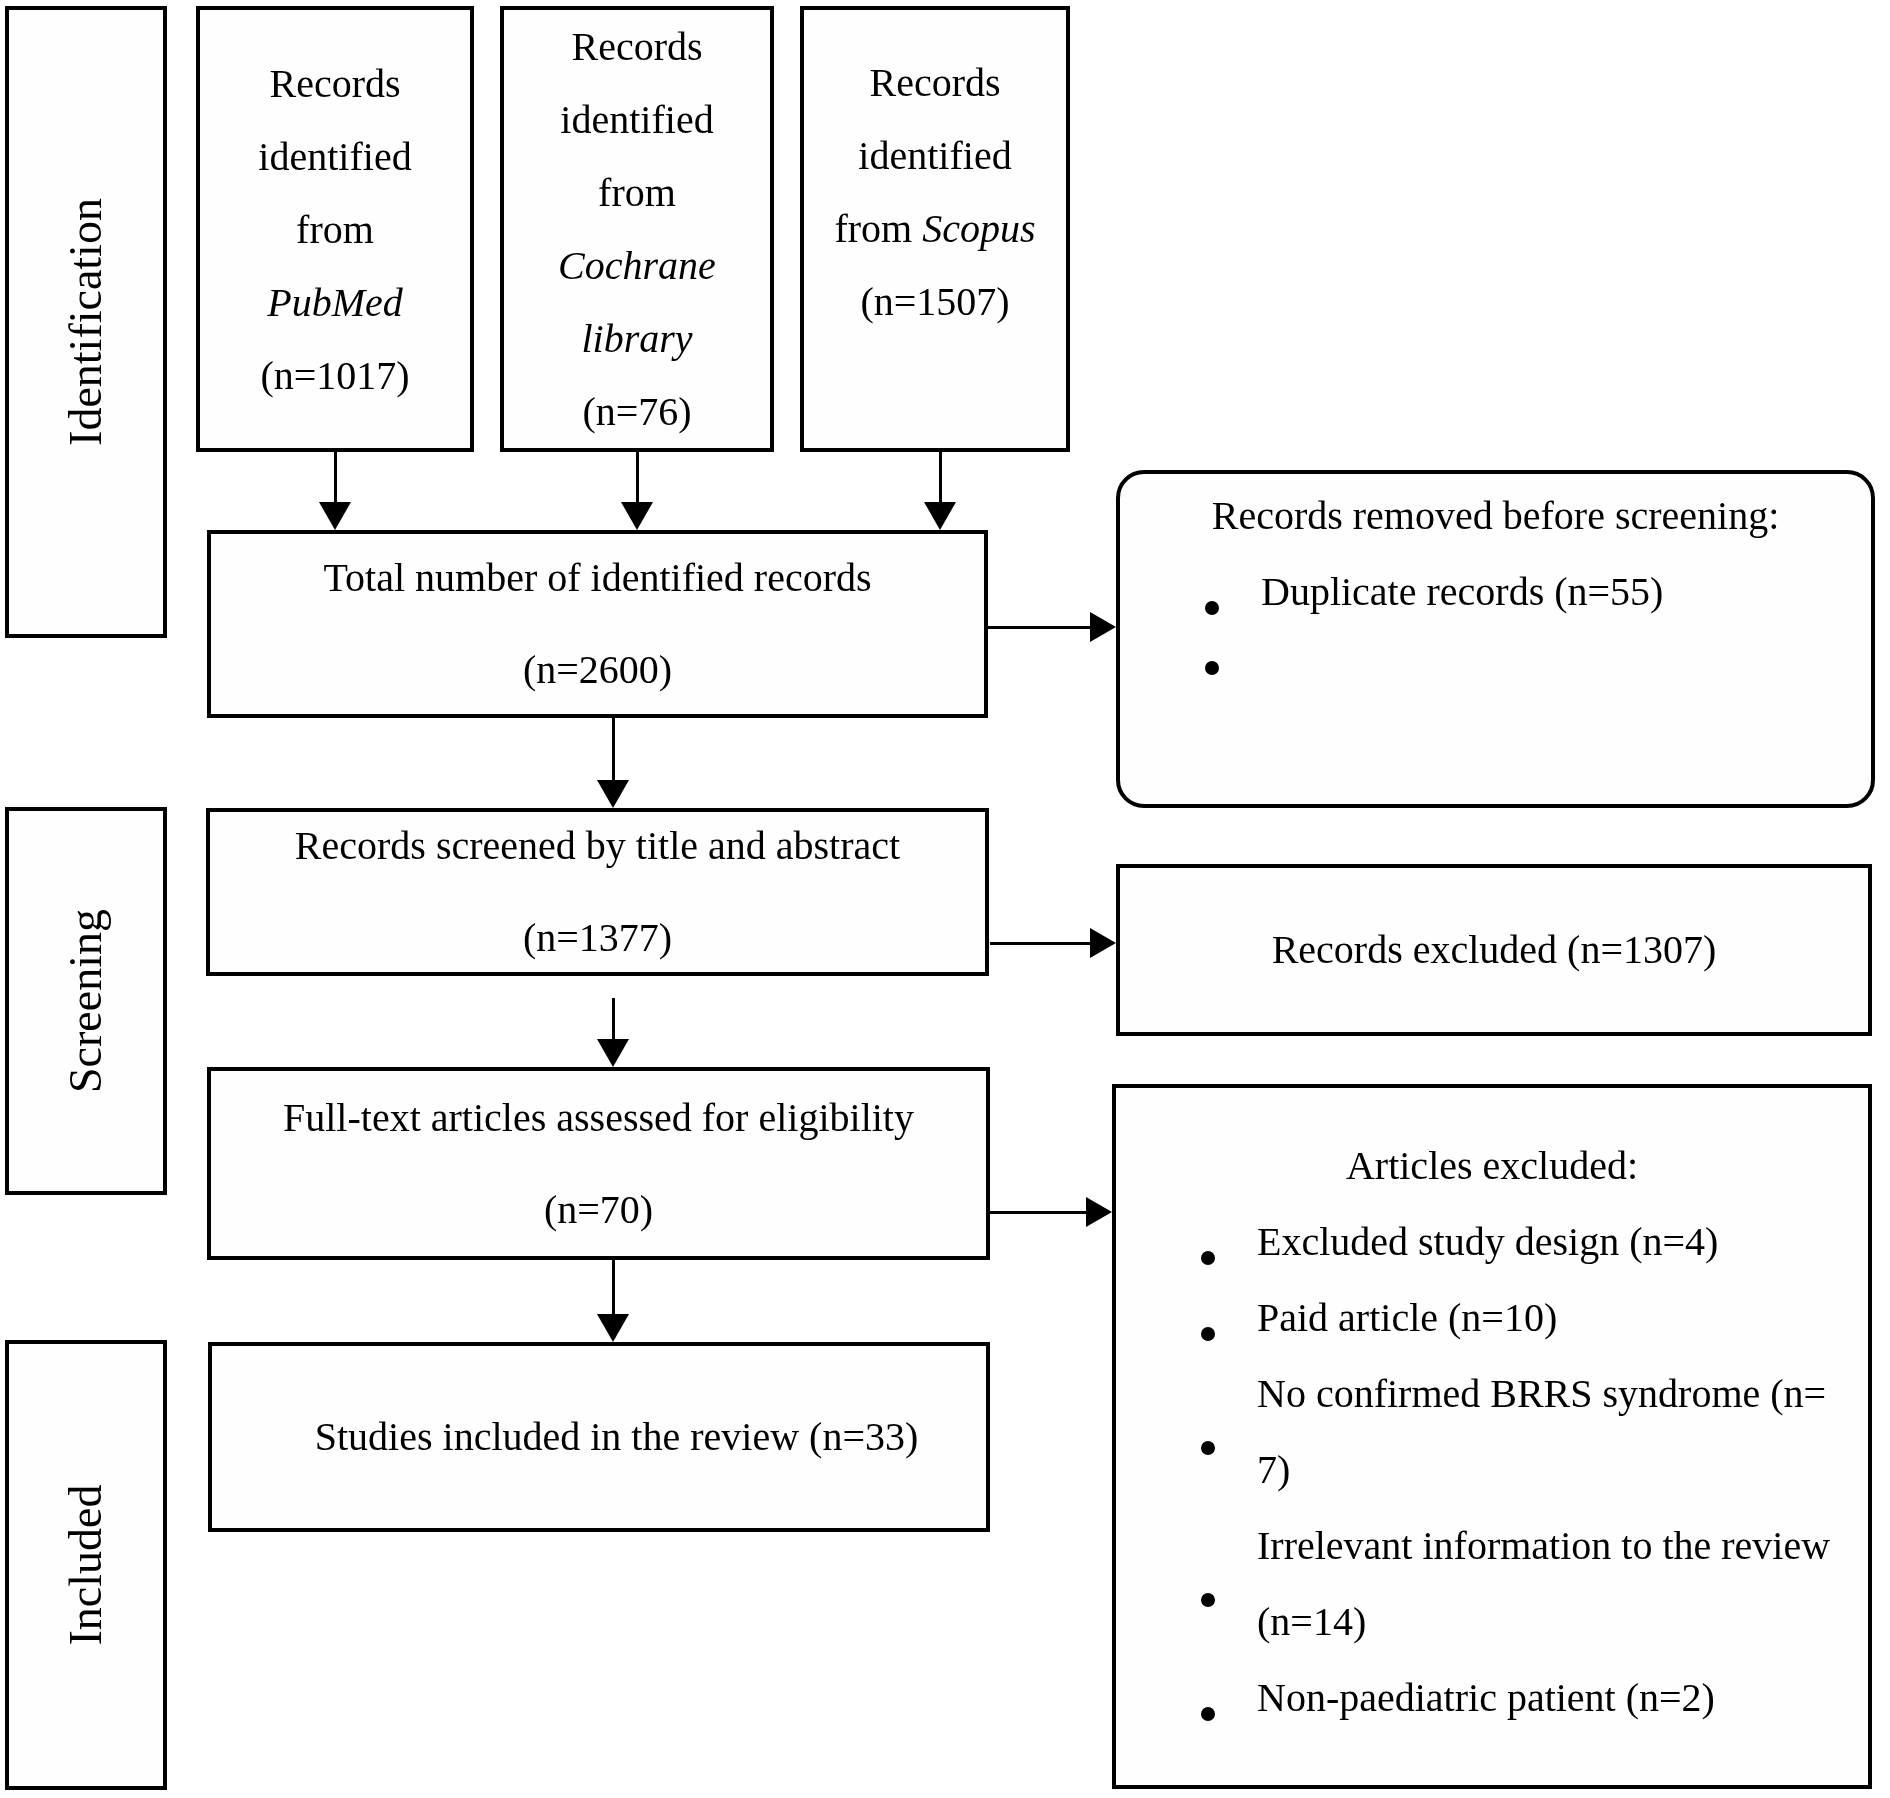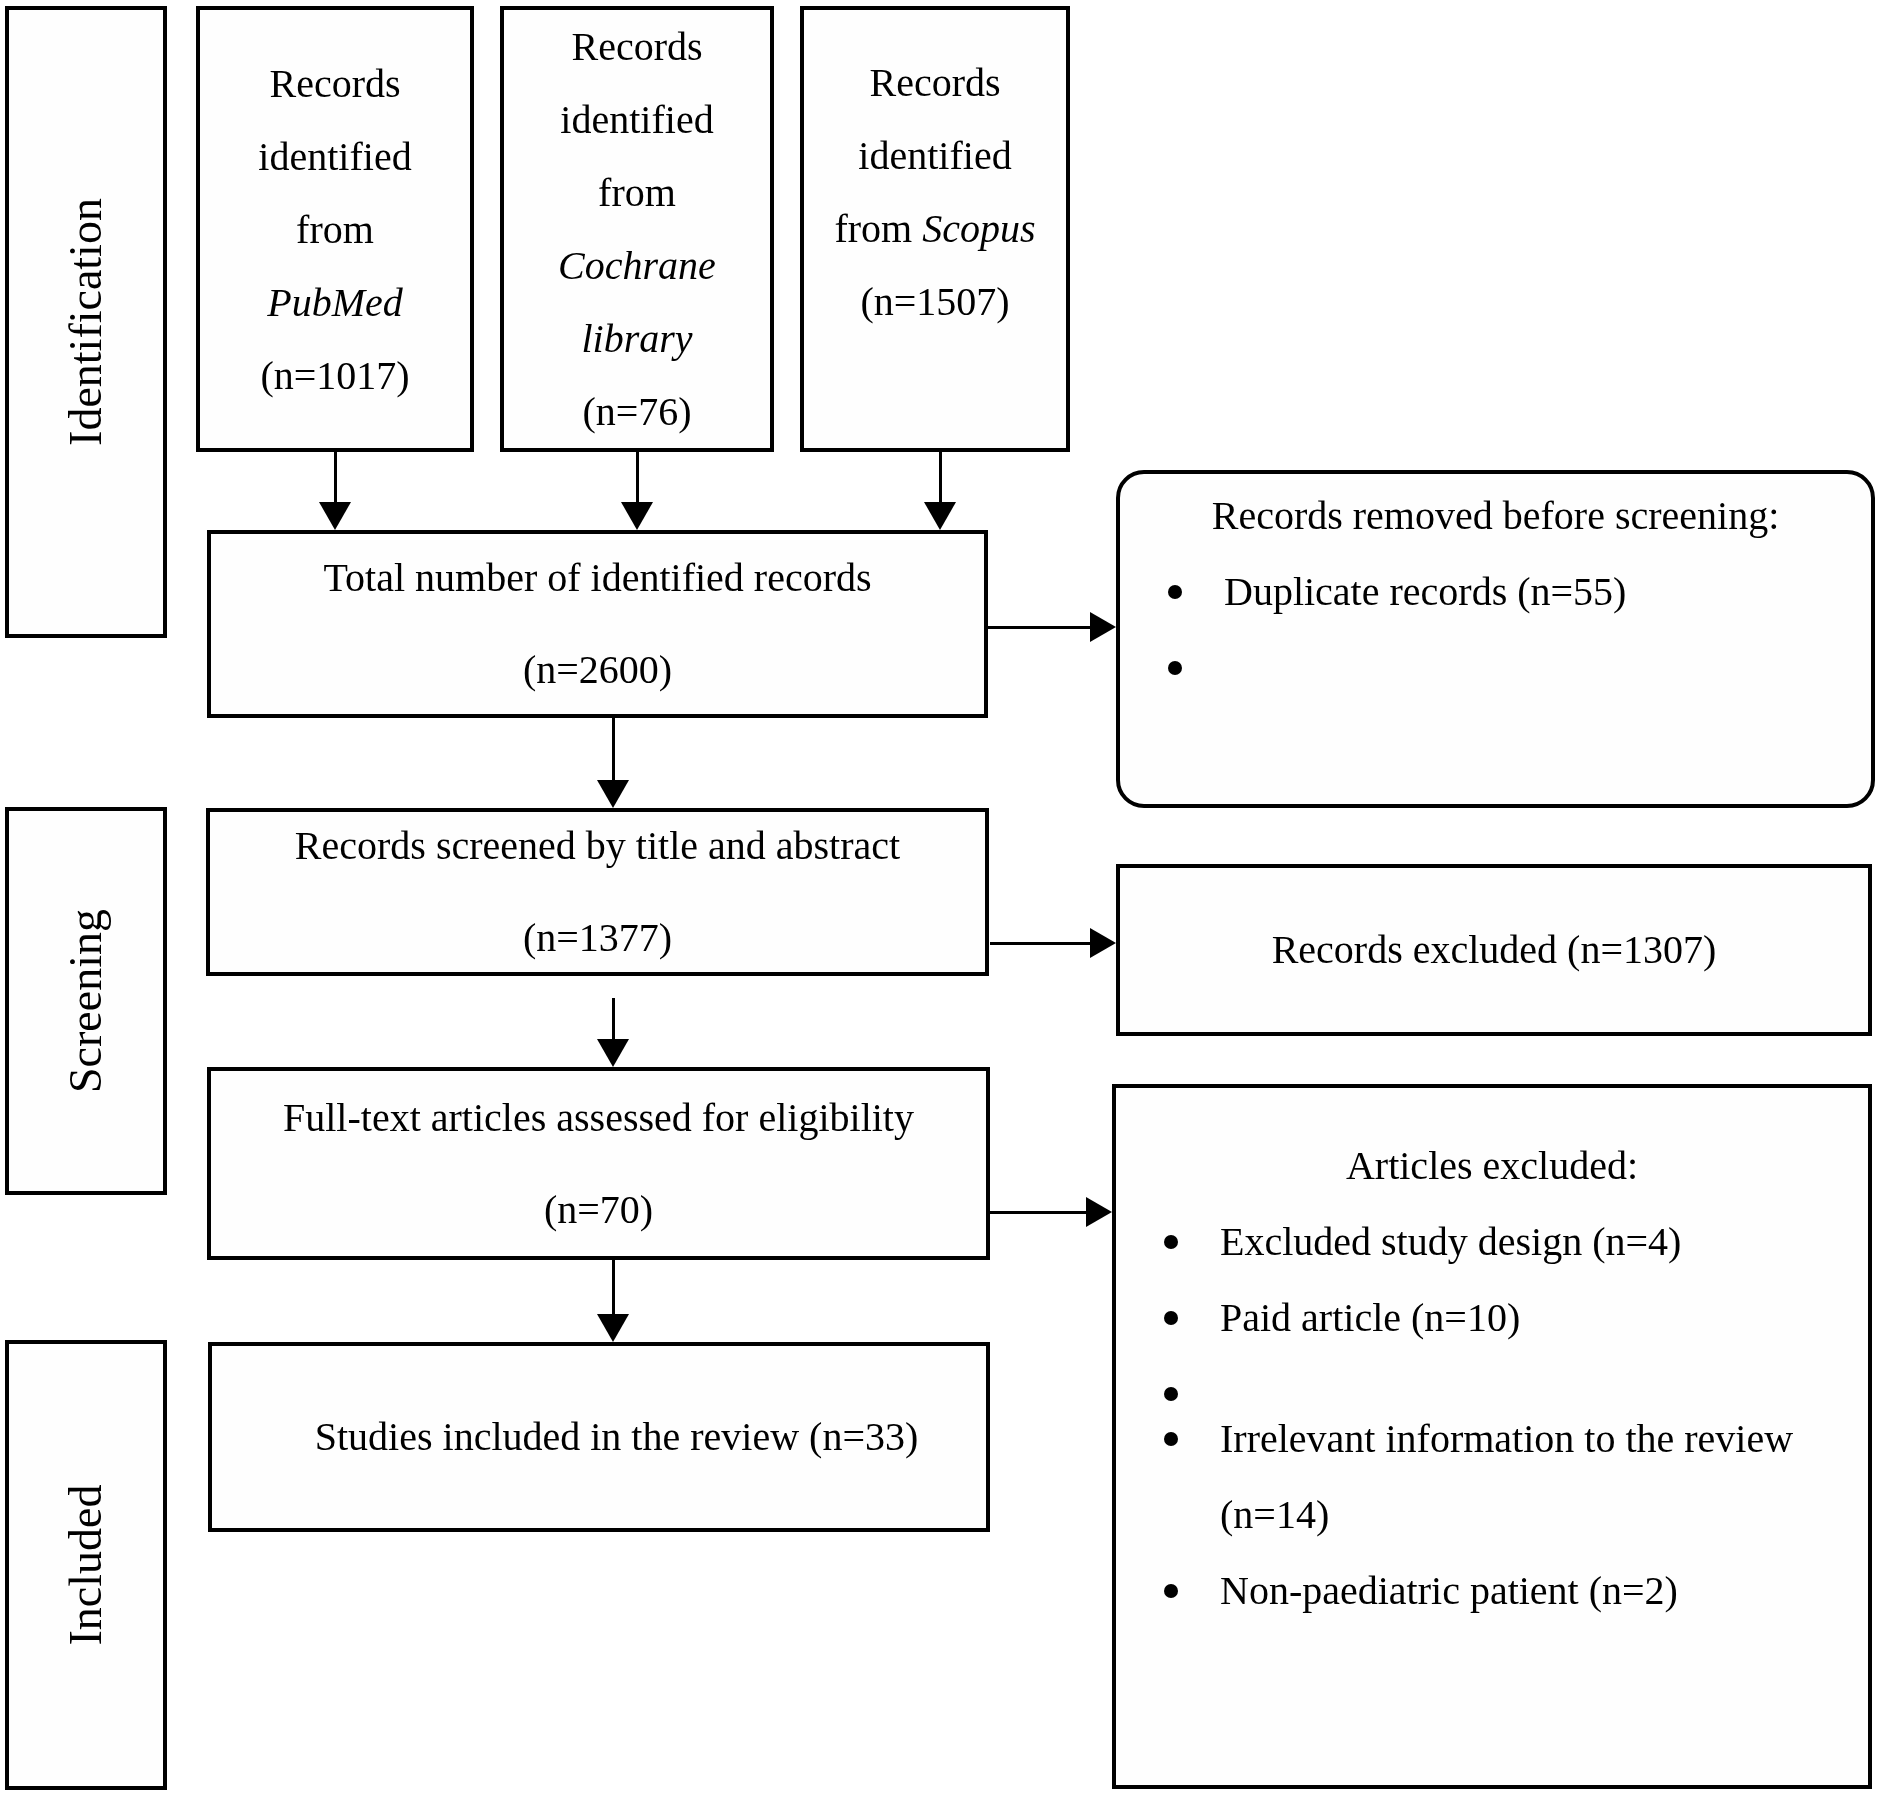--- a/index.html
+++ b/index.html
@@ -28,21 +28,21 @@
     white-space:nowrap;
     font-size:46px;line-height:46px;
   }
   .list-box{
     align-items:stretch;justify-content:flex-start;
     text-align:left;line-height:76px;
   }
   .list-box .heading{text-align:center;}
   .removed-pad{padding-top:4px;border-radius:28px;}
   .articles-pad{padding-top:40px;}
-  .bullet-row{display:flex;align-items:flex-start;padding-left:48px;}
+  .bullet-row{display:flex;align-items:center;padding-left:85px;}
   .bullet-dot{
     flex:none;width:14px;height:14px;border-radius:50%;
     background:#000;margin-top:31px;
   }
   .bullet-text{width:575px;padding-left:42px;}
   .em{font-style:italic;}
   
   .varrow{position:absolute;width:32px;display:flex;flex-direction:column;align-items:center;}
   .varrow .shaft{width:3px;background:#000;flex:1;}
   .varrow .head{
@@ -139,20 +139,21 @@
         <div class="bullet-row">
           <span class="bullet-dot"></span>
           <span class="bullet-text">Excluded study design (n=4)</span>
         </div>
         <div class="bullet-row">
           <span class="bullet-dot"></span>
           <span class="bullet-text">Paid article (n=10)</span>
         </div>
         <div class="bullet-row">
           <span class="bullet-dot"></span>
+          <span class="bullet-text">No confirmed BRRS syndrome (n= 7)</span>
         </div>
         <div class="bullet-row">
           <span class="bullet-dot"></span>
           <span class="bullet-text">Irrelevant information to the review (n=14)</span>
         </div>
         <div class="bullet-row">
           <span class="bullet-dot"></span>
           <span class="bullet-text">Non-paediatric patient (n=2)</span>
         </div>
       </div>

